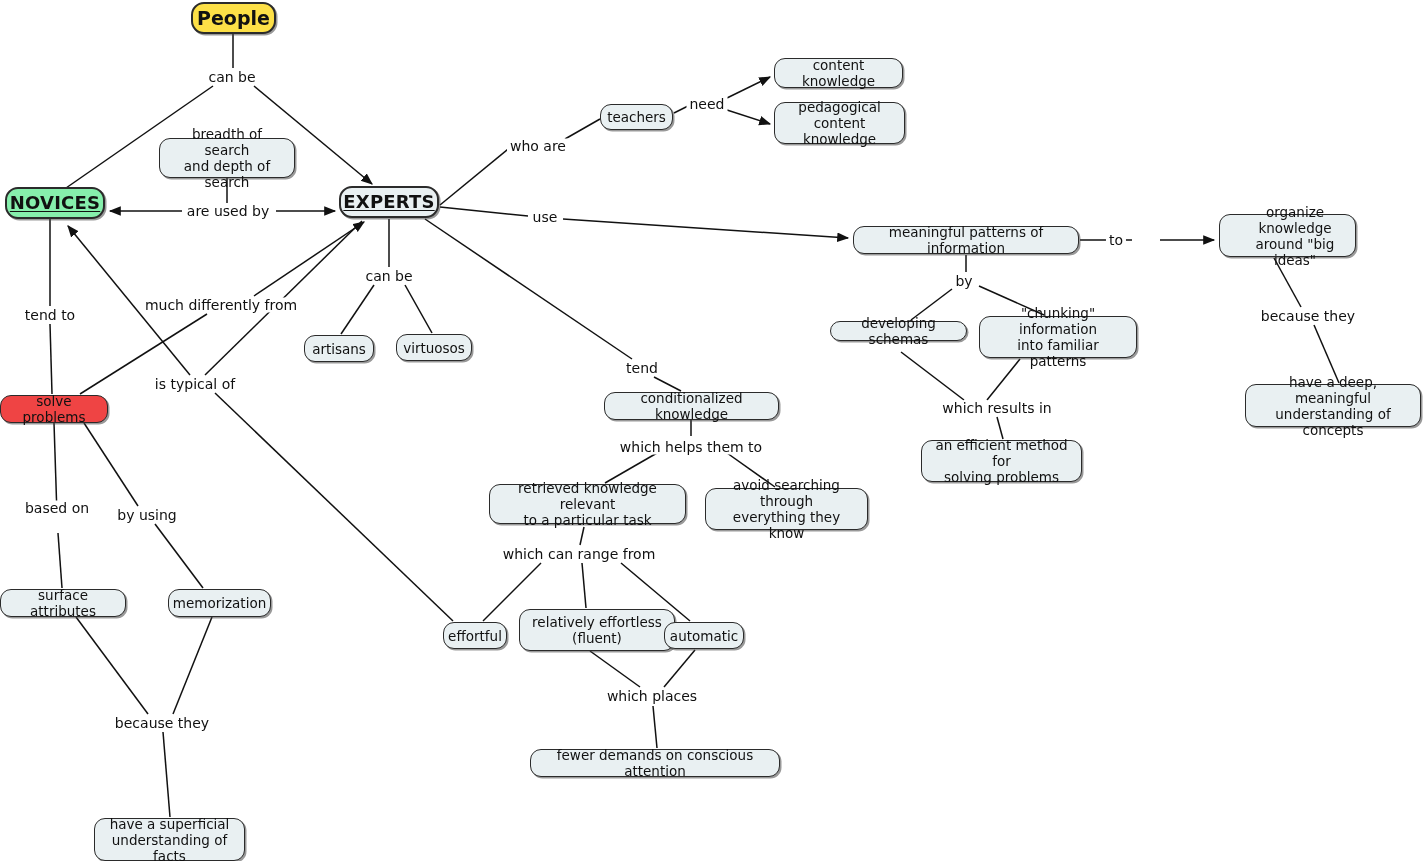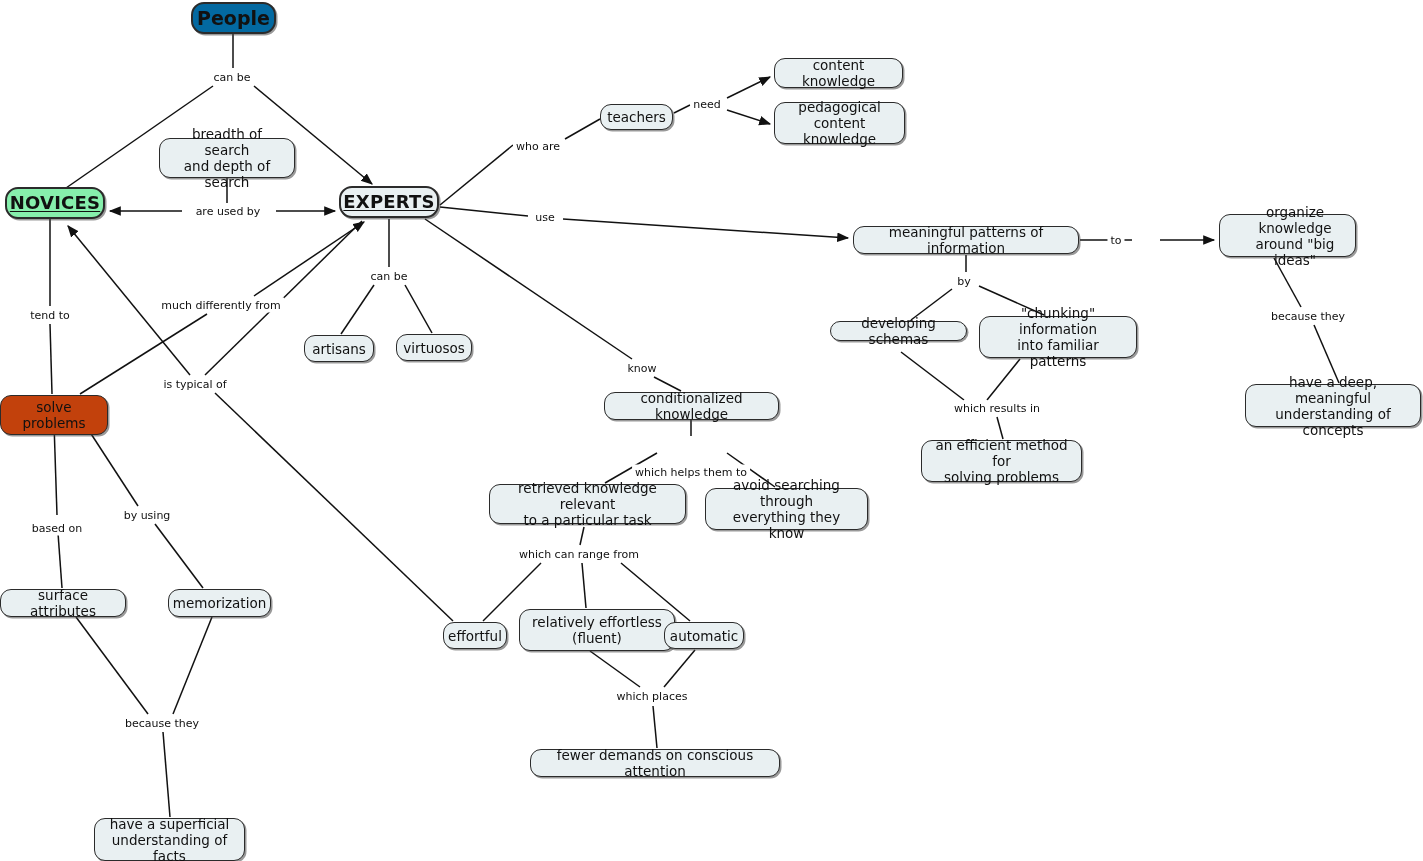--- a/index.html
+++ b/index.html
@@ -57,21 +57,21 @@
     text-underline-offset: 2px;
   }
   .node.titlebox {
     font-weight: bold;
     font-size: 19px;
     border-width: 2.4px;
     border-radius: 13px;
   }
   .edge-label {
     position: absolute;
-    font-size: 11px;
+    font-size: 14px;
     line-height: 15px;
     color: #101010;
     background: #ffffff;
     padding: 0 3px;
     white-space: nowrap;
     transform: translate(-50%, -50%);
     z-index: 6;
   }
 </style>
 </head>
@@ -133,21 +133,21 @@
         <path d="M 54,423 L 57,515" fill="none" stroke="#111111" stroke-width="1.5"></path>
         <path d="M 58,533 L 62,588" fill="none" stroke="#111111" stroke-width="1.5"></path>
         <path d="M 84,423 L 138,506" fill="none" stroke="#111111" stroke-width="1.5"></path>
         <path d="M 155,524 L 203,588" fill="none" stroke="#111111" stroke-width="1.5"></path>
         <path d="M 76,617 L 148,714" fill="none" stroke="#111111" stroke-width="1.5"></path>
         <path d="M 212,617 L 173,714" fill="none" stroke="#111111" stroke-width="1.5"></path>
         <path d="M 163,732 L 170,817" fill="none" stroke="#111111" stroke-width="1.5"></path>
       </g>
   </svg>
   <div id="node-layer">
-      <div class="node titlebox" style="left: 191px; top: 2px; width: 85px; height: 32px; background: #0369a1; border-color: rgb(43, 43, 43);">People</div>
+      <div class="node titlebox" style="left: 191px; top: 2px; width: 85px; height: 32px; background: #fde047; border-color: rgb(43, 43, 43);">People</div>
       <div class="node strong" style="left: 5px; top: 187px; width: 100px; height: 32px; background: #86efac; border-color: rgb(43, 43, 43);"><span class="ul">NOVICES</span></div>
       <div class="node strong" style="left: 339px; top: 186px; width: 100px; height: 32px; background: rgb(233, 240, 242); border-color: rgb(43, 43, 43);"><span class="ul">EXPERTS</span></div>
       <div class="node" style="left: 159px; top: 138px; width: 136px; height: 40px; background: rgb(233, 240, 242); border-color: rgb(43, 43, 43);">breadth of search
 and depth of search</div>
       <div class="node" style="left: 600px; top: 104px; width: 73px; height: 26px; background: rgb(233, 240, 242); border-color: rgb(43, 43, 43);">teachers</div>
       <div class="node" style="left: 774px; top: 58px; width: 129px; height: 30px; background: rgb(233, 240, 242); border-color: rgb(43, 43, 43);">content knowledge</div>
       <div class="node" style="left: 774px; top: 102px; width: 131px; height: 42px; background: rgb(233, 240, 242); border-color: rgb(43, 43, 43);">pedagogical
 content knowledge</div>
       <div class="node" style="left: 853px; top: 226px; width: 226px; height: 28px; background: rgb(233, 240, 242); border-color: rgb(43, 43, 43);">meaningful patterns of information</div>
       <div class="node" style="left: 1219px; top: 214px; width: 137px; height: 43px; background: rgb(233, 240, 242); border-color: rgb(43, 43, 43); padding-left: 24px;">organize knowledge
@@ -164,41 +164,41 @@
       <div class="node" style="left: 604px; top: 392px; width: 175px; height: 28px; background: rgb(233, 240, 242); border-color: rgb(43, 43, 43);">conditionalized knowledge</div>
       <div class="node" style="left: 489px; top: 484px; width: 197px; height: 40px; background: rgb(233, 240, 242); border-color: rgb(43, 43, 43);">retrieved knowledge relevant
 to a particular task</div>
       <div class="node" style="left: 705px; top: 488px; width: 163px; height: 42px; background: rgb(233, 240, 242); border-color: rgb(43, 43, 43);">avoid searching through
 everything they know</div>
       <div class="node" style="left: 443px; top: 622px; width: 64px; height: 27px; background: rgb(233, 240, 242); border-color: rgb(43, 43, 43);">effortful</div>
       <div class="node" style="left: 519px; top: 609px; width: 156px; height: 42px; background: rgb(233, 240, 242); border-color: rgb(43, 43, 43);">relatively effortless
 (fluent)</div>
       <div class="node" style="left: 664px; top: 622px; width: 80px; height: 27px; background: rgb(233, 240, 242); border-color: rgb(43, 43, 43);">automatic</div>
       <div class="node" style="left: 530px; top: 749px; width: 250px; height: 28px; background: rgb(233, 240, 242); border-color: rgb(43, 43, 43);">fewer demands on conscious attention</div>
-      <div class="node" style="left: 0px; top: 395px; width: 108px; height: 40px; background: #c2410c; border-color: rgb(43, 43, 43);">solve problems</div>
+      <div class="node" style="left: 0px; top: 395px; width: 108px; height: 28px; background: #ef4444; border-color: rgb(43, 43, 43);">solve problems</div>
       <div class="node" style="left: 0px; top: 589px; width: 126px; height: 28px; background: rgb(233, 240, 242); border-color: rgb(43, 43, 43);">surface attributes</div>
       <div class="node" style="left: 168px; top: 589px; width: 103px; height: 28px; background: rgb(233, 240, 242); border-color: rgb(43, 43, 43);">memorization</div>
       <div class="node" style="left: 94px; top: 818px; width: 151px; height: 43px; background: rgb(233, 240, 242); border-color: rgb(43, 43, 43);">have a superficial
 understanding of facts</div>
     </div>
   <div id="label-layer">
       <div class="edge-label" style="left: 232px; top: 77px;">can be</div>
       <div class="edge-label" style="left: 538px; top: 146px;">who are</div>
       <div class="edge-label" style="left: 707px; top: 104px;">need</div>
       <div class="edge-label" style="left: 228px; top: 211px;">are used by</div>
       <div class="edge-label" style="left: 545px; top: 217px;">use</div>
       <div class="edge-label" style="left: 1116px; top: 240px;">to</div>
       <div class="edge-label" style="left: 964px; top: 281px;">by</div>
       <div class="edge-label" style="left: 1308px; top: 316px;">because they</div>
       <div class="edge-label" style="left: 997px; top: 408px;">which results in</div>
       <div class="edge-label" style="left: 389px; top: 276px;">can be</div>
-      <div class="edge-label" style="left: 642px; top: 368px;">know</div>
-      <div class="edge-label" style="left: 691px; top: 472px;">which helps them to</div>
+      <div class="edge-label" style="left: 642px; top: 368px;">tend</div>
+      <div class="edge-label" style="left: 691px; top: 447px;">which helps them to</div>
       <div class="edge-label" style="left: 579px; top: 554px;">which can range from</div>
       <div class="edge-label" style="left: 652px; top: 696px;">which places</div>
       <div class="edge-label" style="left: 50px; top: 315px;">tend to</div>
       <div class="edge-label" style="left: 221px; top: 305px;">much differently from</div>
       <div class="edge-label" style="left: 195px; top: 384px;">is typical of</div>
-      <div class="edge-label" style="left: 57px; top: 528px;">based on</div>
+      <div class="edge-label" style="left: 57px; top: 508px;">based on</div>
       <div class="edge-label" style="left: 147px; top: 515px;">by using</div>
       <div class="edge-label" style="left: 162px; top: 723px;">because they</div>
     </div>
 </div>
 
 </body></html>

